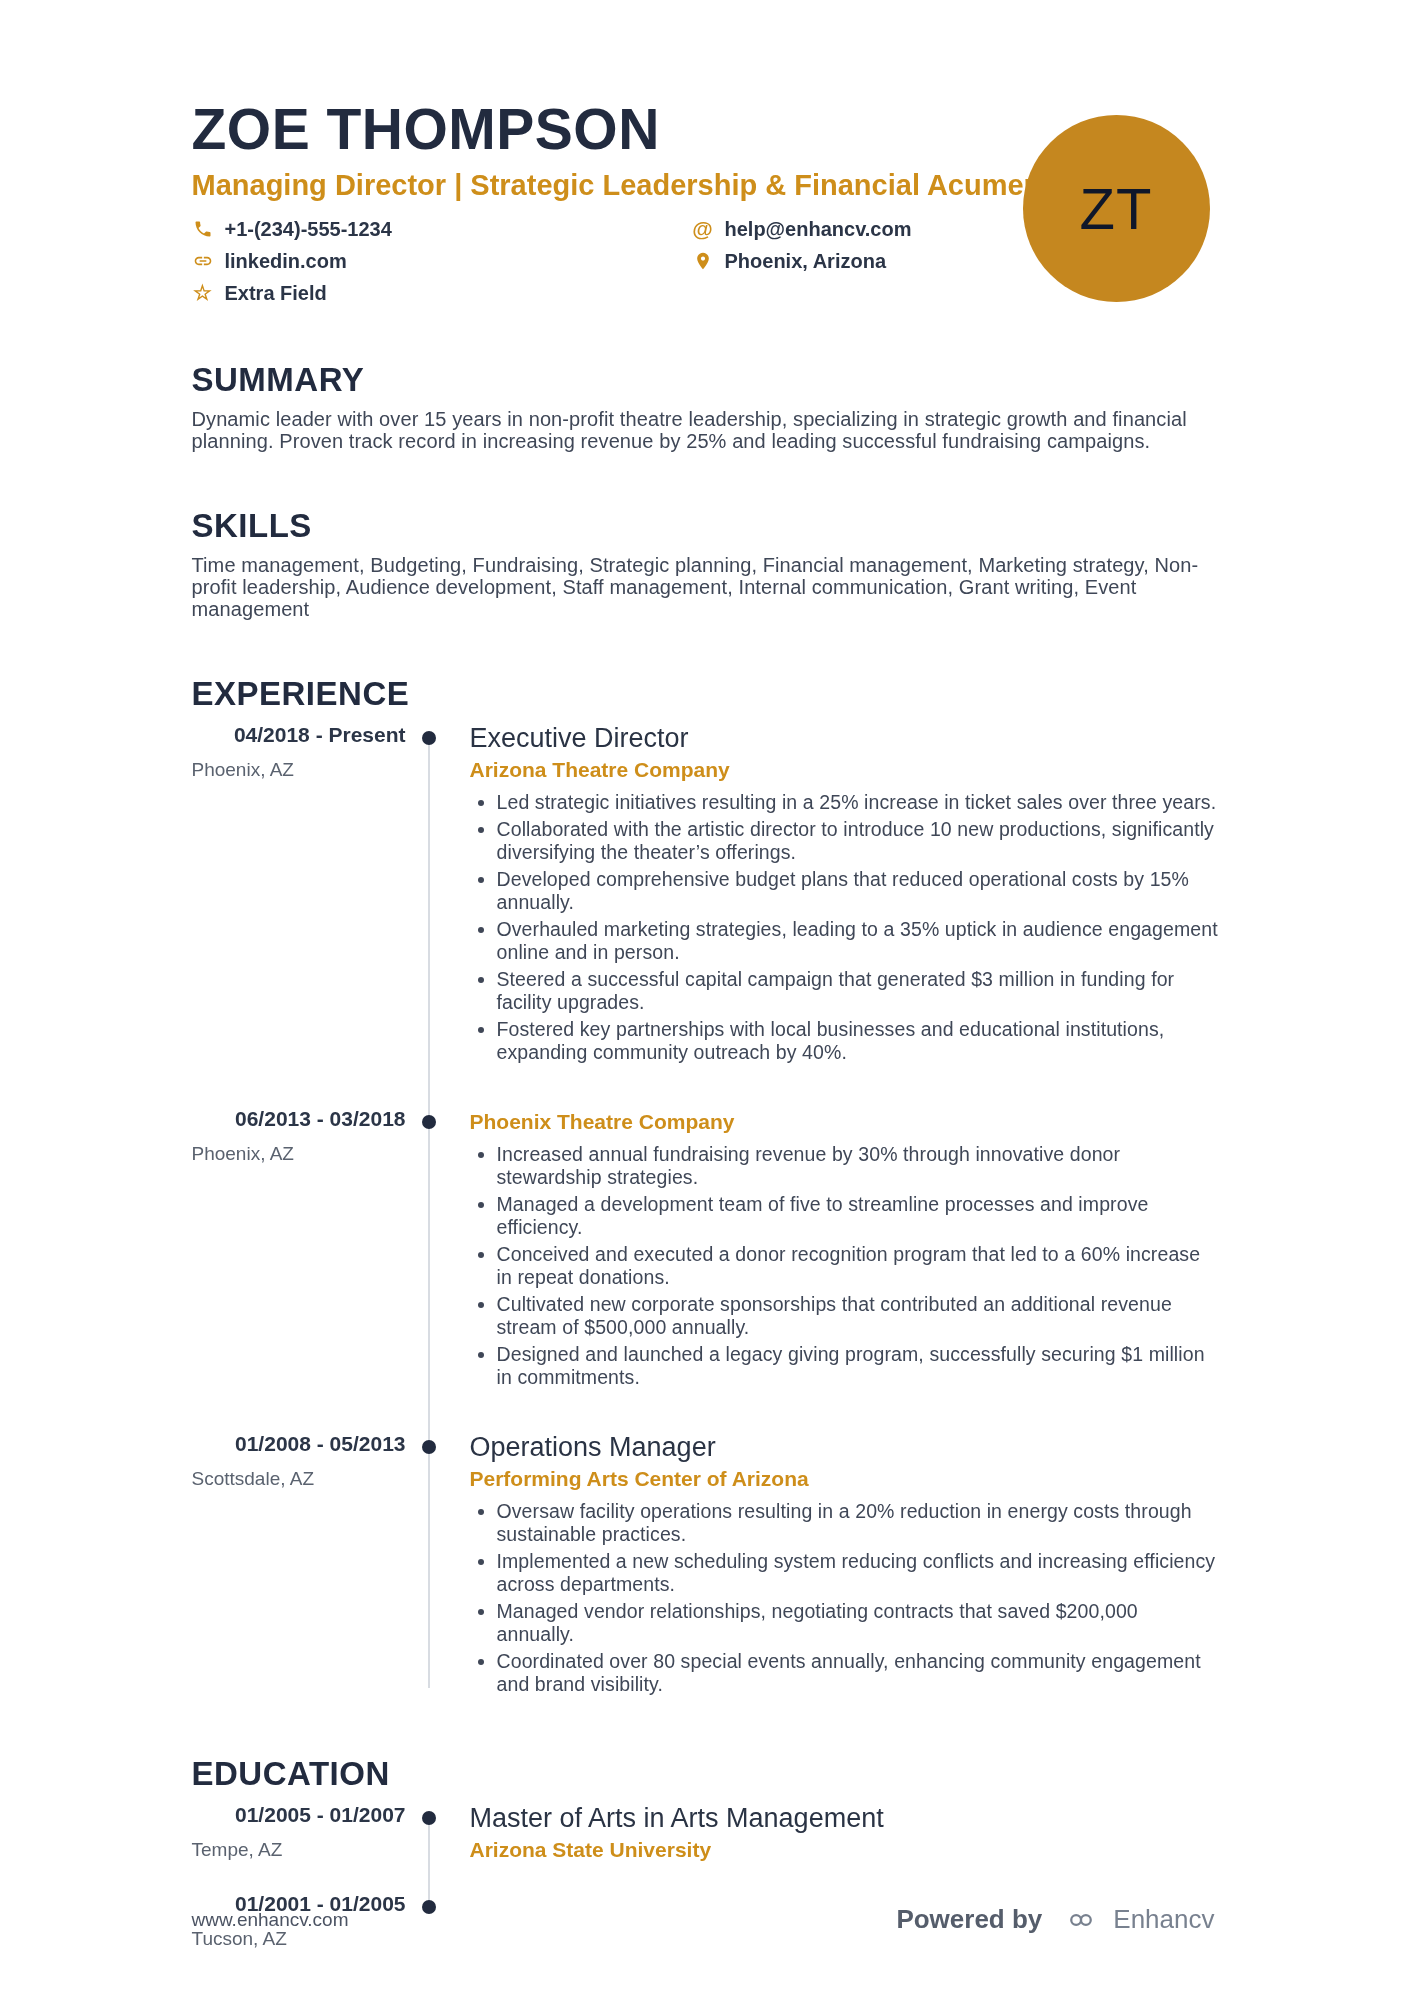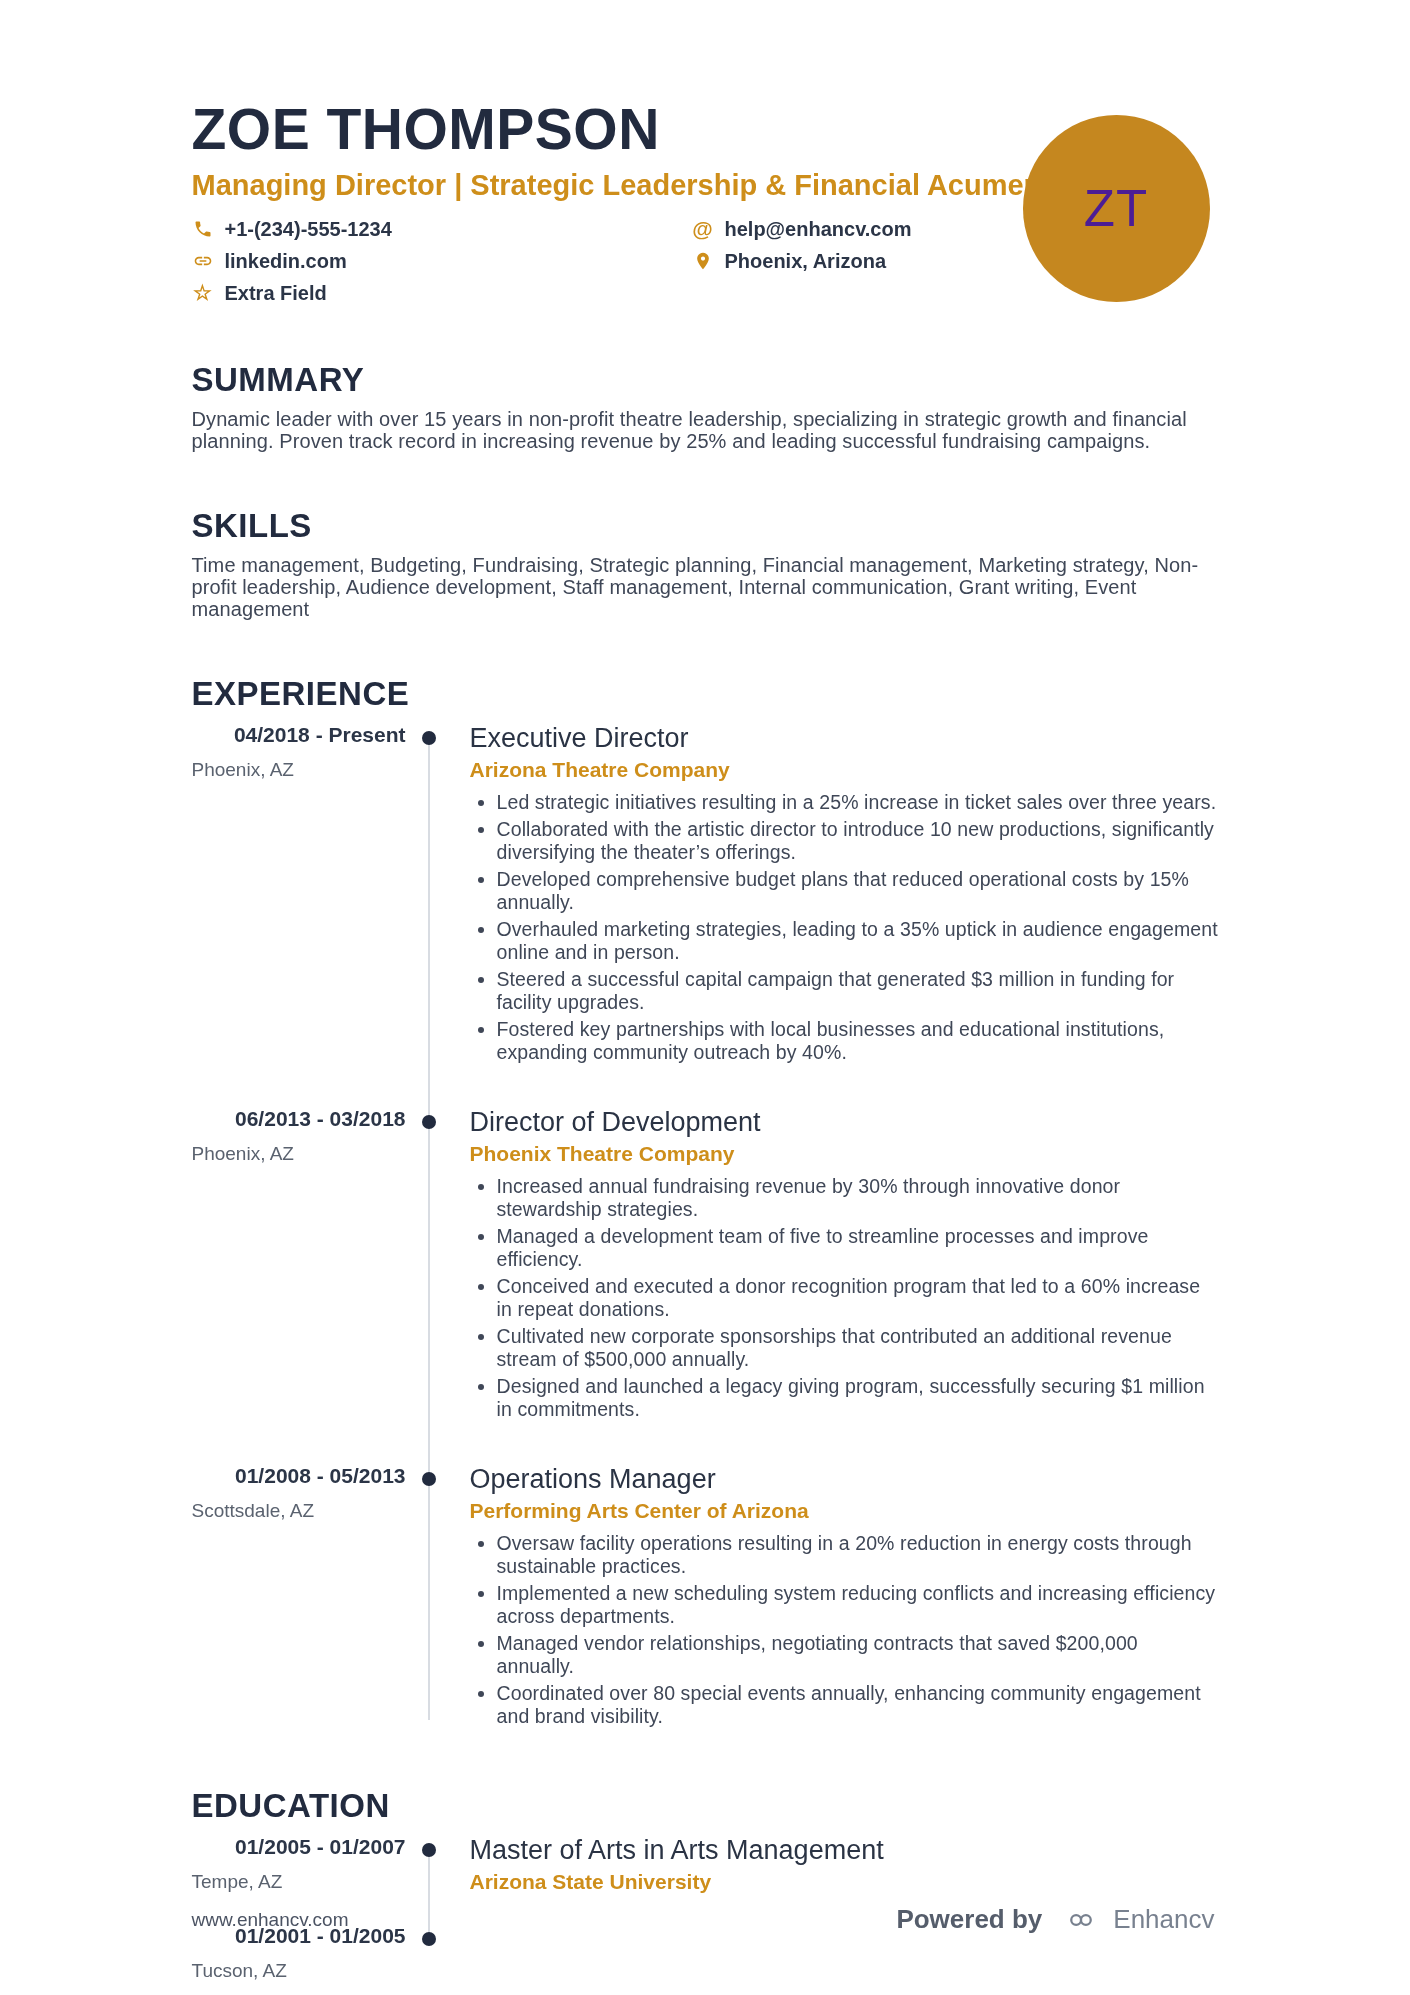--- a/index.html
+++ b/index.html
@@ -16,21 +16,21 @@
   .subtitle { margin-top:9px; font-size:29px; line-height:33px; font-weight:700; color:#ce8e1a; }
   .contacts { margin-top:14px; display:grid; grid-template-columns:500px 1fr; row-gap:6px; max-width:1000px; }
   .contact { display:flex; align-items:center; gap:11px; font-size:20px; line-height:26px; font-weight:700; color:#2b3547; }
   .cicon { display:inline-flex; align-items:center; justify-content:center; width:22px; height:22px; flex:0 0 22px; color:#ce8e1a; }
   .cicon svg { width:20px; height:20px; fill:#ce8e1a; }
   .cicon.txt { font-size:21px; font-weight:700; }
   .avatar {
     position:absolute; top:99px; right:117px; width:187px; height:187px; border-radius:50%;
     background:#c5871f; display:flex; align-items:center; justify-content:center;
   }
-  .avatar span { font-size:51px; color:#4c1d95; font-weight:500; letter-spacing:1px; }
+  .avatar span { font-size:58px; color:#0f172a; font-weight:500; letter-spacing:1px; }
 
   
   .section { margin-top:54px; }
   .sec-heading { font-size:33px; line-height:40px; font-weight:800; color:#222b3f; letter-spacing:.5px; margin-bottom:8px; }
   .body-text { font-size:20px; line-height:22px; color:#3f4757; letter-spacing:.1px; max-width:1196px; }
 
   
   .entries { position:relative; margin-top:8px; }
   .entries::before { content:""; position:absolute; left:236px; top:10px; bottom:12px; width:2px; background:#d8dce2; }
   .entries.edu::before { bottom:40px; }
@@ -140,21 +140,20 @@
           </div>
         </article>
 
         <article class="entry">
           <span class="dot"></span>
           <div class="entry-left">
             <div class="entry-dates">06/2013 - 03/2018</div>
             <div class="entry-location">Phoenix, AZ</div>
           </div>
           <div class="entry-content">
-            <h3 class="entry-title">Director of Development</h3>
             <div class="entry-company">Phoenix Theatre Company</div>
             <ul class="bullets">
               <li>Increased annual fundraising revenue by 30% through innovative donor stewardship strategies.</li>
               <li>Managed a development team of five to streamline processes and improve efficiency.</li>
               <li>Conceived and executed a donor recognition program that led to a 60% increase in repeat donations.</li>
               <li>Cultivated new corporate sponsorships that contributed an additional revenue stream of $500,000 annually.</li>
               <li>Designed and launched a legacy giving program, successfully securing $1 million in commitments.</li>
             </ul>
           </div>
         </article>

